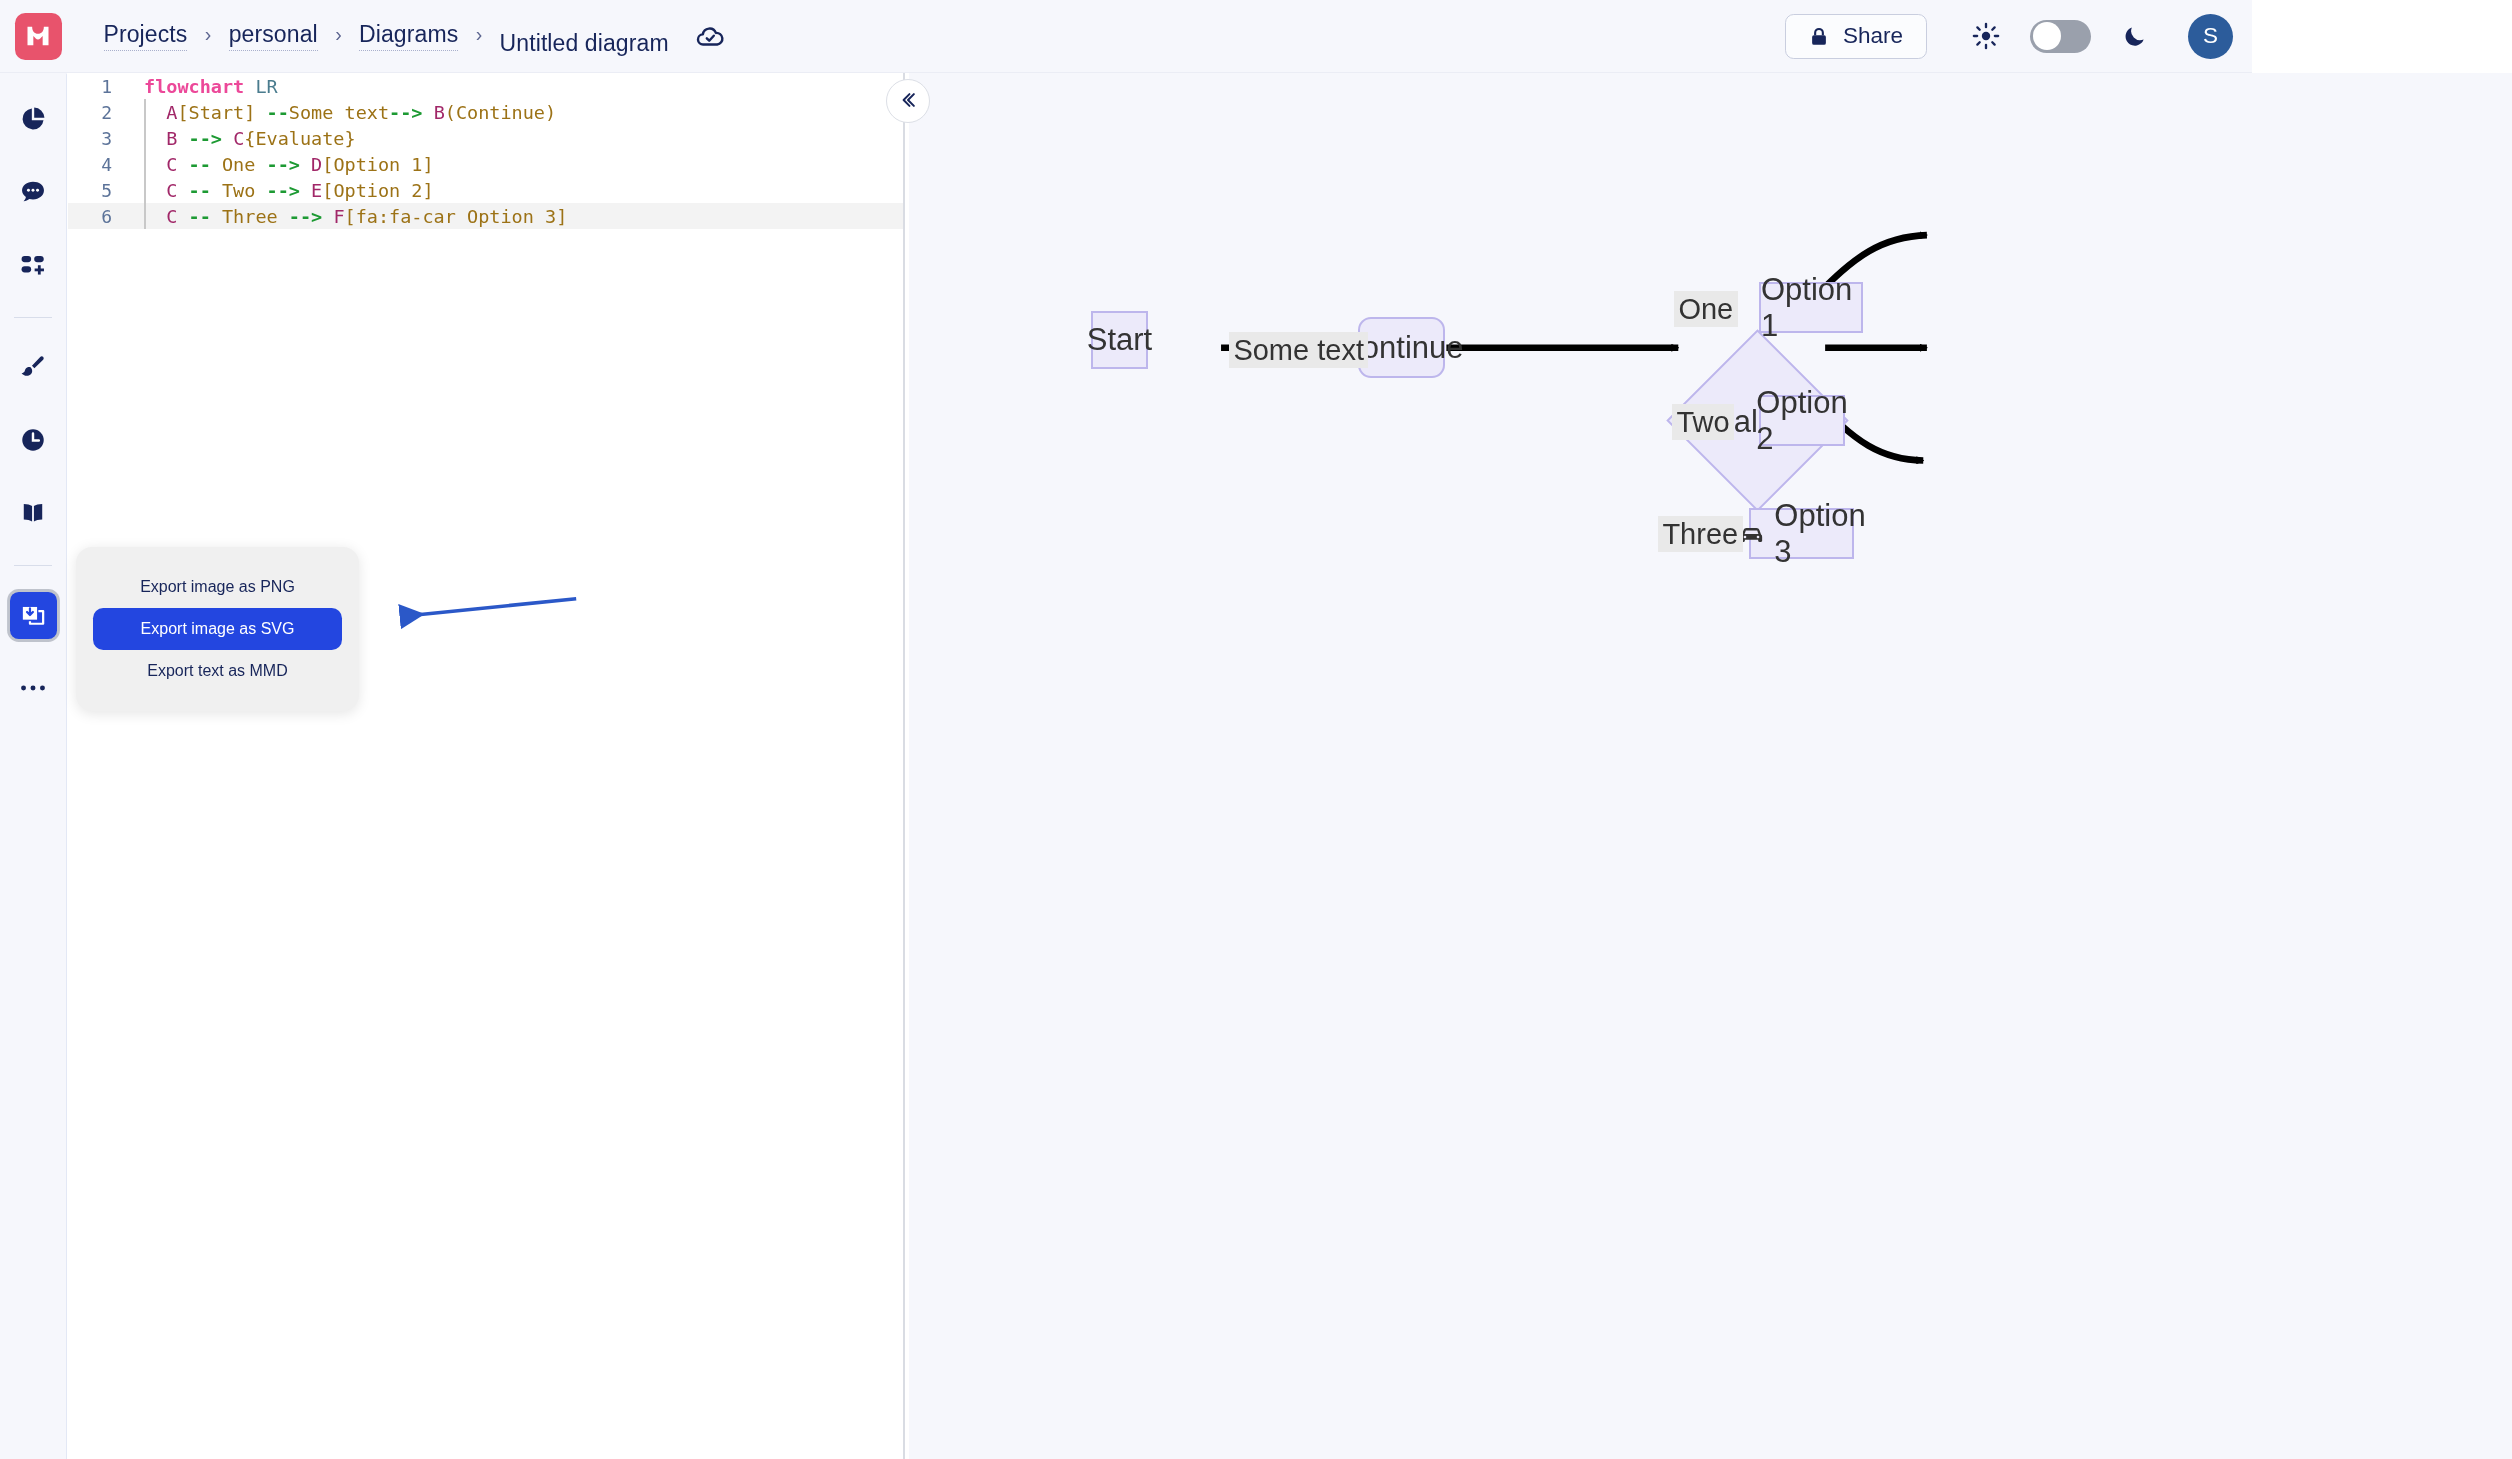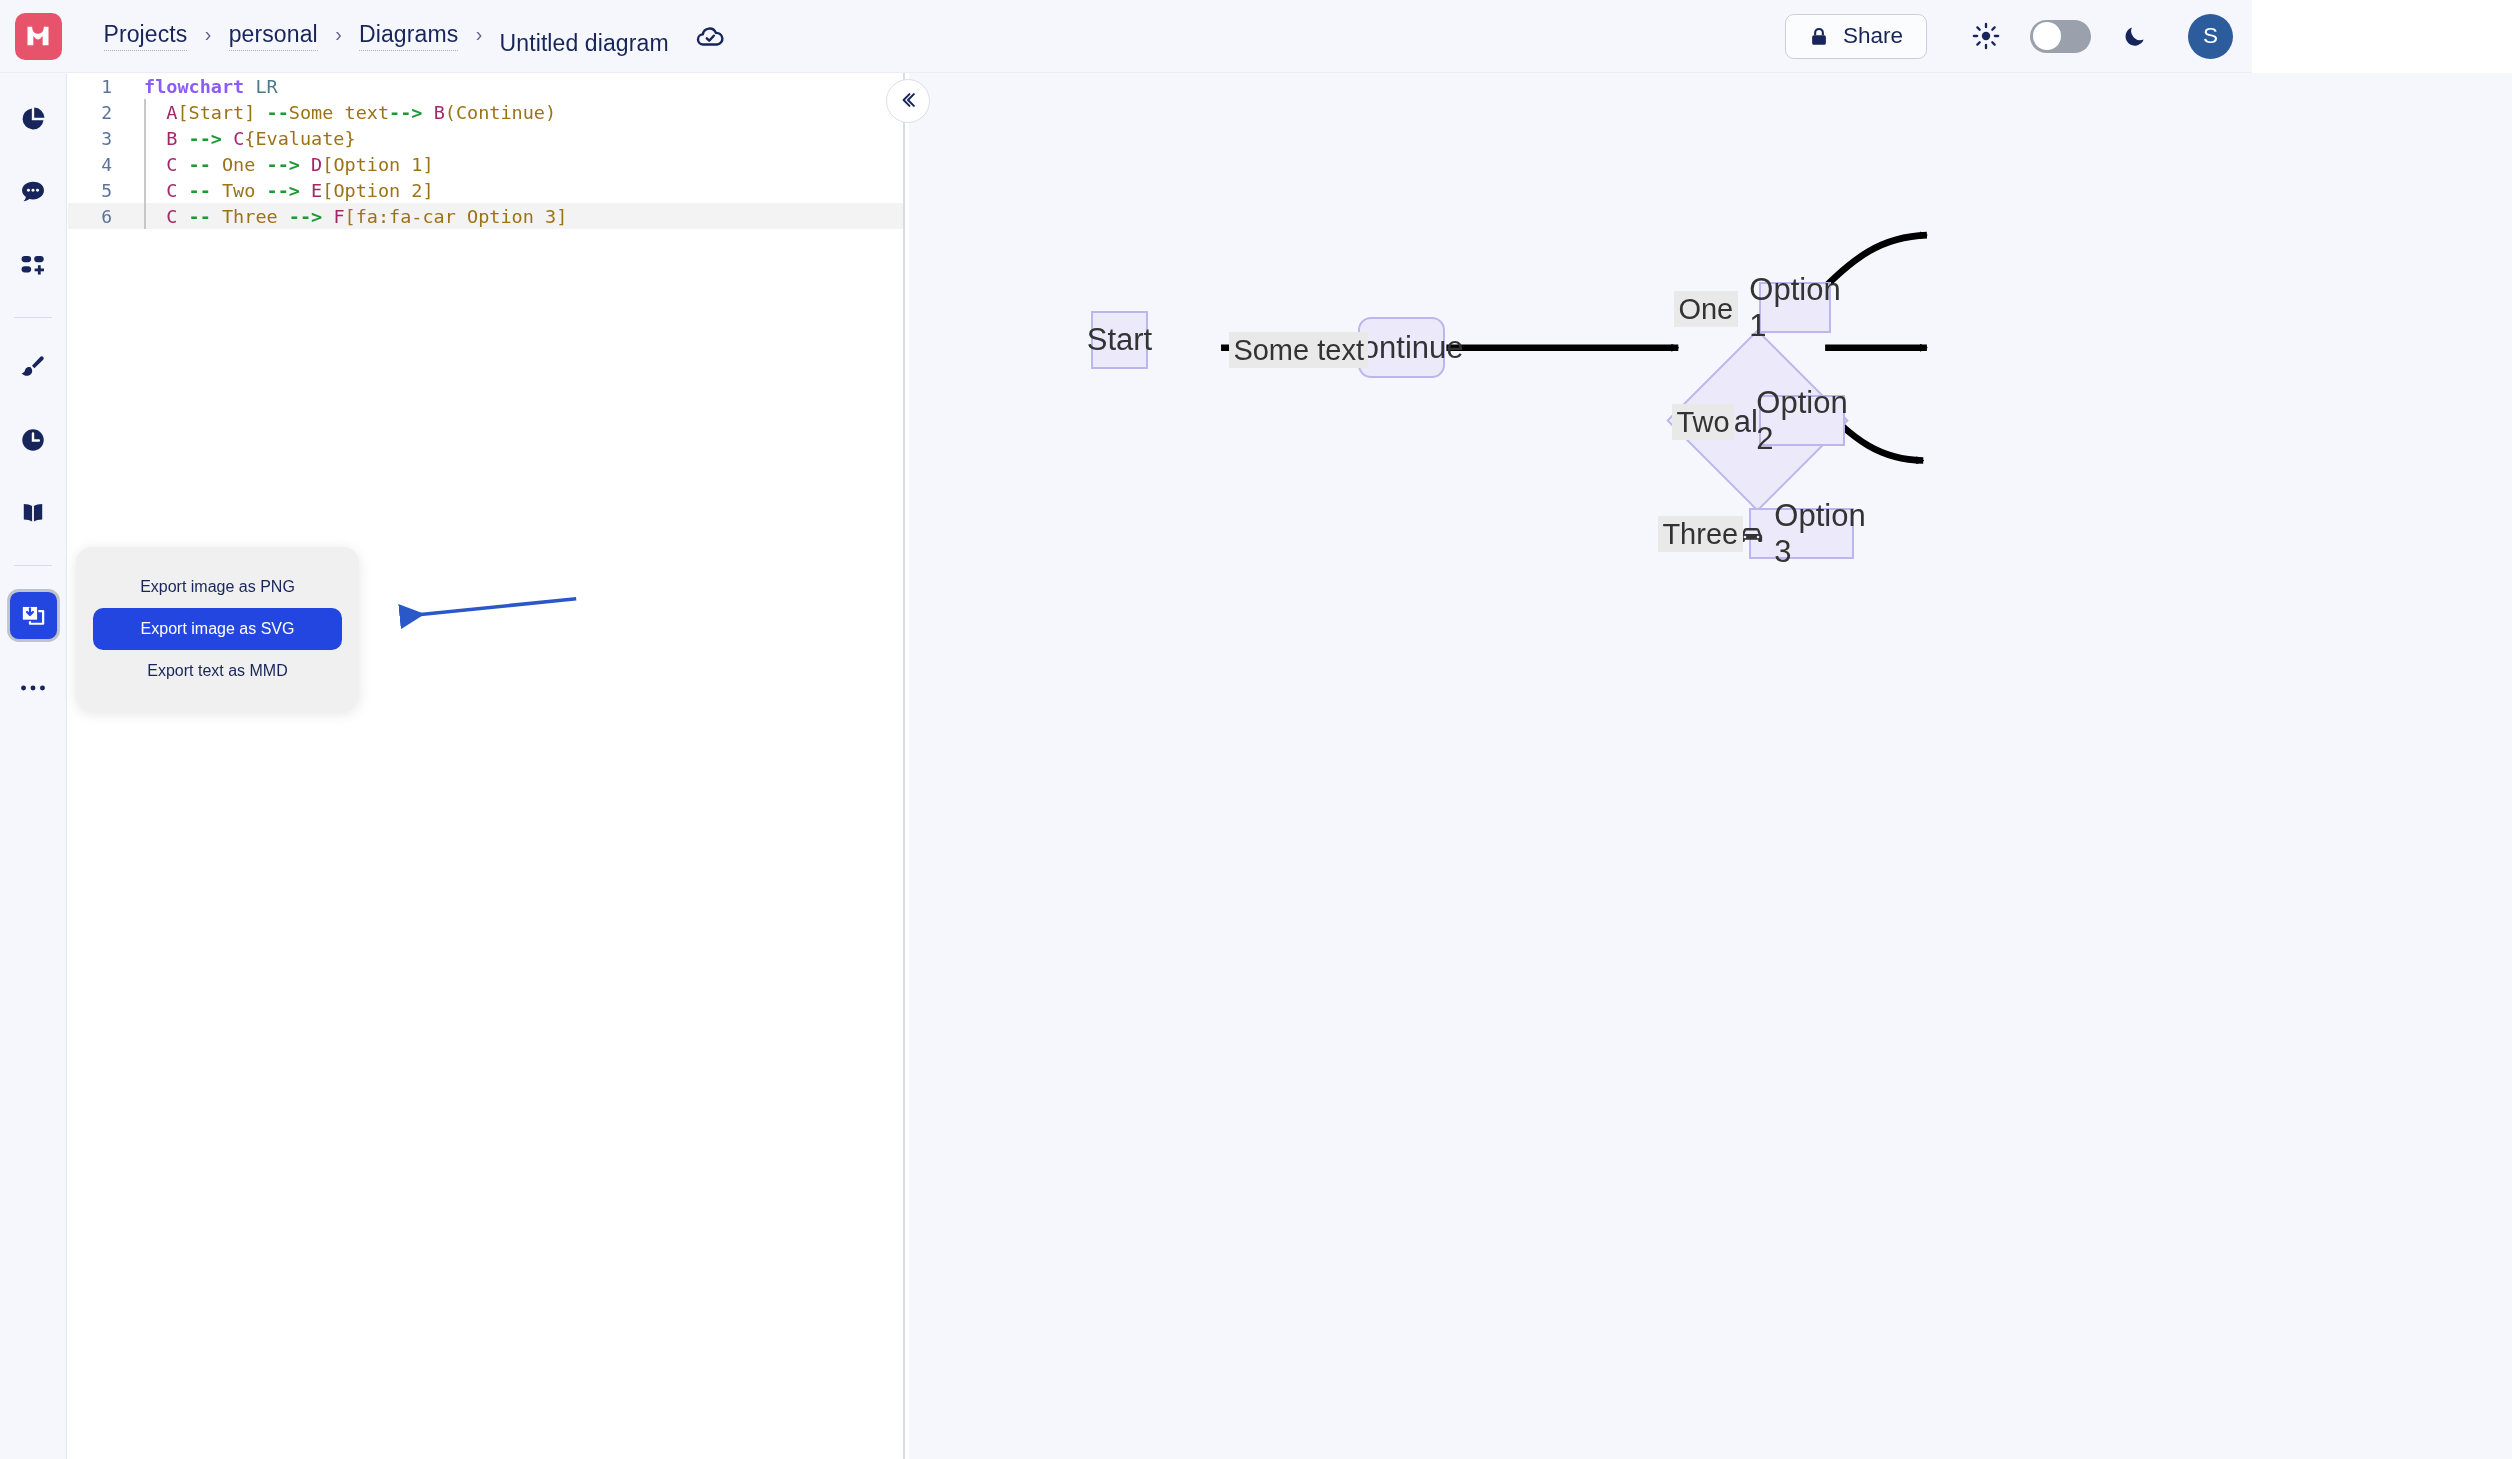--- a/index.html
+++ b/index.html
@@ -104,21 +104,21 @@
   .ln {
     width: 63px; text-align: right; padding-right: 19px;
     color: #5C7399; font-family: "DejaVu Sans Mono", monospace;
     font-size: 18px; flex: 0 0 auto;
   }
   .indent-guide {
     position: absolute; left: 76px; top: 0; bottom: 0;
     width: 1.5px; background: #C8C8C8;
   }
   .code-txt { padding-left: 13px; }
-  .tok-kw   { color: #8b5cf6; font-weight: bold; }
+  .tok-kw   { color: #ec4899; font-weight: bold; }
   .tok-dir  { color: #4A7C8E; }
   .tok-id   { color: #A12768; }
   .tok-arrow{ color: #1D9A33; font-weight: bold; }
   .tok-lbl  { color: #9C7216; }
 
   
   #collapse-btn {
     position: absolute; top: 79px; left: 886px;
     width: 44px; height: 44px; border-radius: 50%;
     background: #fff; border: 1.5px solid #DCDFE6;
@@ -396,21 +396,21 @@
     <span>Start</span>
   </div>
 
   <div class="node-box rounded" id="node-b" style="left:449px; top:244px; width:87px; height:61px;">
     <span>Continue</span>
   </div>
 
   <div id="node-diamond"></div>
   <div id="node-diamond-label">Evaluate</div>
 
-  <div class="node-box" id="node-d" style="left:850px; top:209px; width:72px; height:51px;">
+  <div class="node-box" id="node-d" style="left:850px; top:209px; width:104px; height:51px;">
     <span>Option 1</span>
   </div>
 
   <div class="node-box" id="node-e" style="left:850px; top:322px; width:86px; height:51px;">
     <span>Option 2</span>
   </div>
 
   <div class="node-box" id="node-f" style="left:840px; top:435px; width:105px; height:51px;gap:8px;">
     <span style="display:flex;align-items:center;">
       <svg width="29" height="22" viewBox="0 0 24 18">

